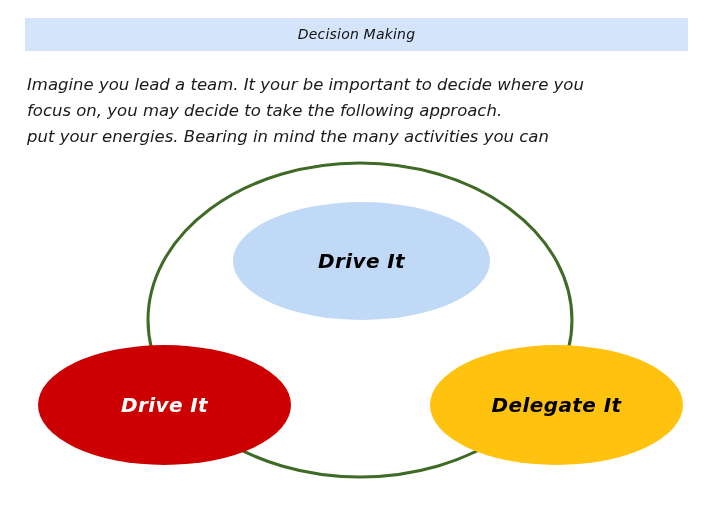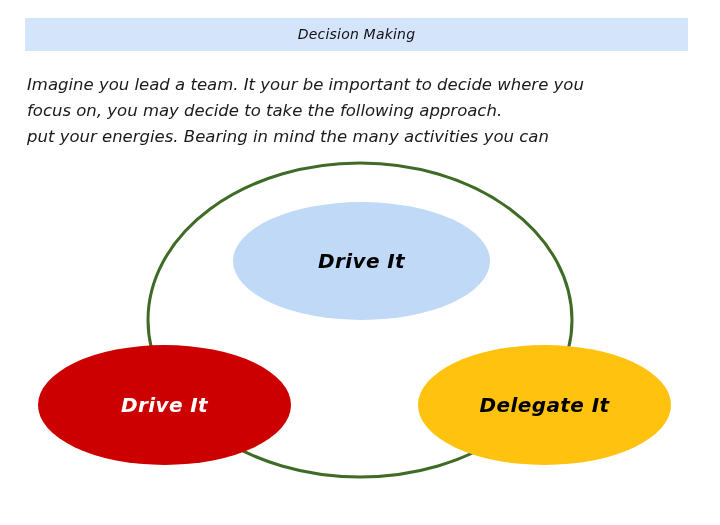--- a/index.html
+++ b/index.html
@@ -113,21 +113,21 @@
   #node-ditch {
     left: 38px;
     top: 185px;
     width: 253px;
     height: 120px;
     background: #cc0000;
   }
   #node-ditch .node-label { color: #ffffff; }
 
   #node-delegate {
-    left: 418px;
+    left: 430px;
     top: 185px;
     width: 253px;
     height: 120px;
     background: #ffc20e;
   }
   #node-delegate .node-label { color: #000000; }
 </style>
 </head>
 <body>
 

